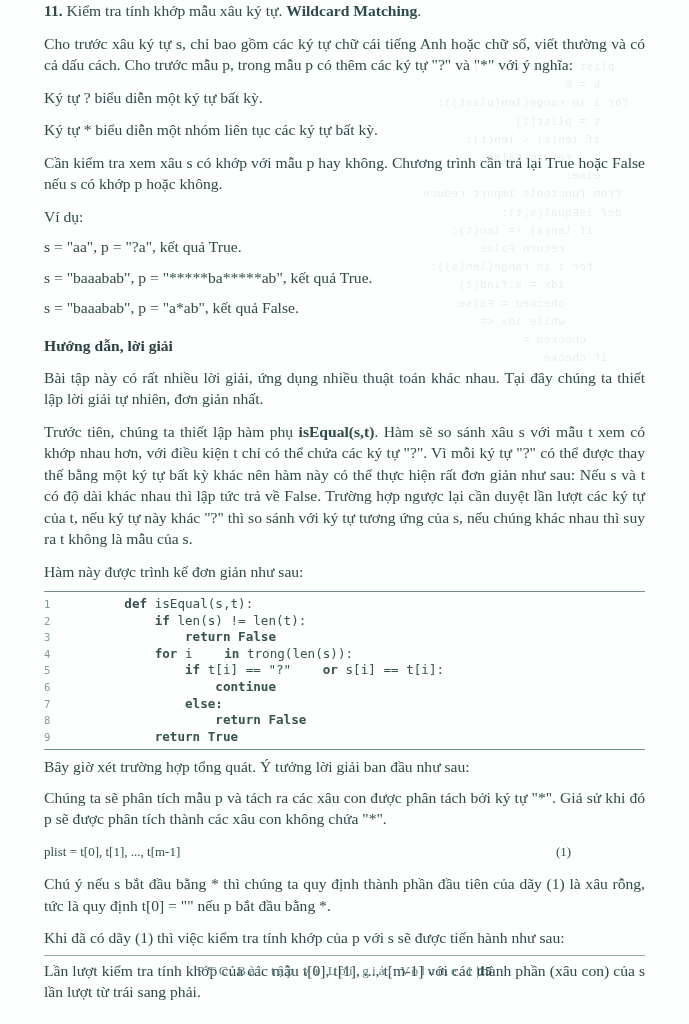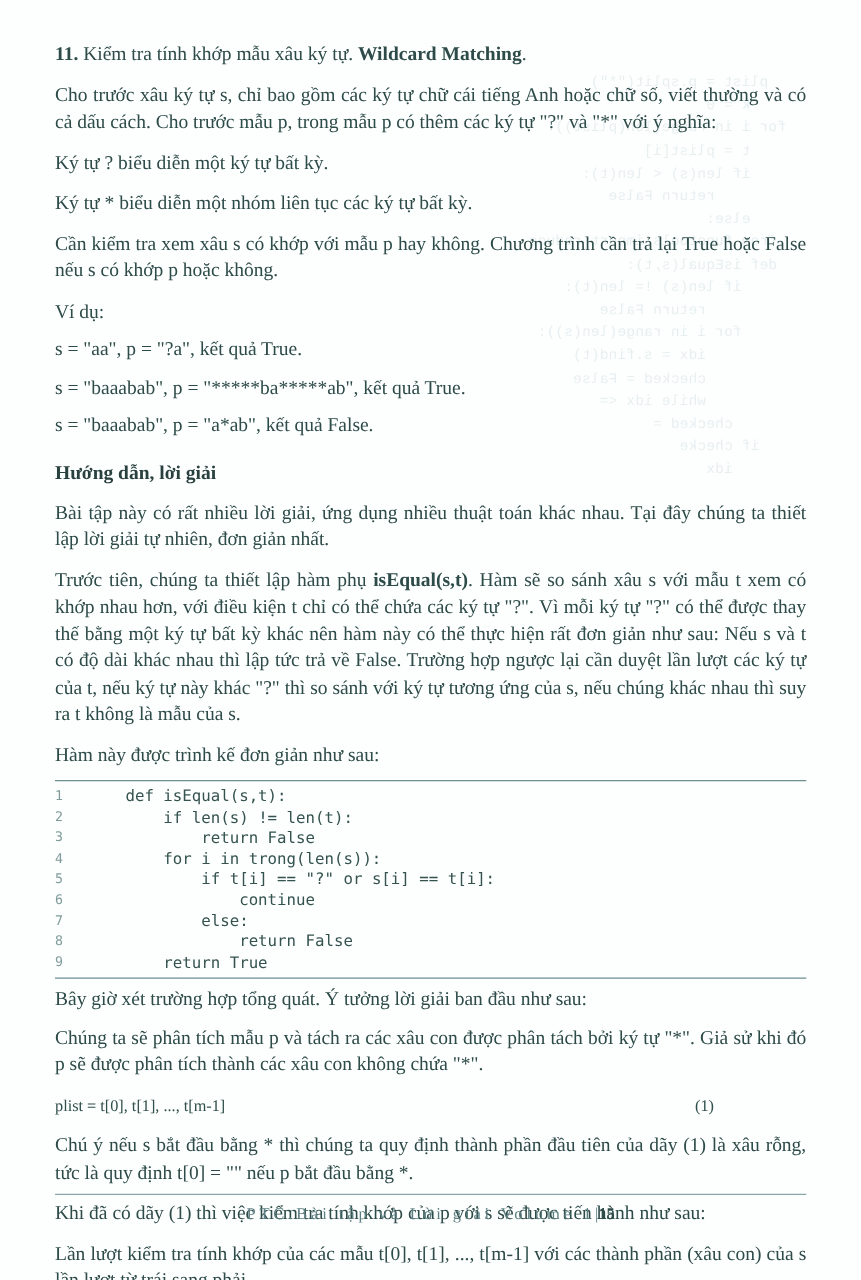--- a/index.html
+++ b/index.html
@@ -41,21 +41,21 @@
   }
   p.para {
     margin: 0 0 11px 0;
     font-size: 15.6px;
     line-height: 21.5px;
     text-align: justify;
     text-justify: inter-word;
     color: #2d4b48;
   }
   p.tight { margin-bottom: 9px; }
-  .first { padding-top: 33px; }
+  .first { }
   .num { font-weight: bold; }
   .b { font-weight: bold; }
   h3.heading {
     margin: 16px 0 11px 0;
     font-size: 15.6px;
     line-height: 21px;
     font-weight: bold;
     color: #28403e;
   }
   .eqline {
@@ -91,21 +91,21 @@
     color: #7f9c9a;
     font-size: 10.6px;
     padding-left: 3px;
     padding-top: 2px;
     user-select: none;
   }
   td.cd {
     color: #34534f;
     white-space: pre;
   }
-  td.cd .kw { font-weight: normal; }
+  td.cd .kw { font-weight: bold; margin-left: 24px; }
   
   #footer {
     position: absolute;
     left: 44px;
     right: 44px;
     bottom: 45px;
     border-top: 1.2px solid #8aa8ab;
     padding-top: 7px;
     text-align: center;
     font-size: 13.2px;

